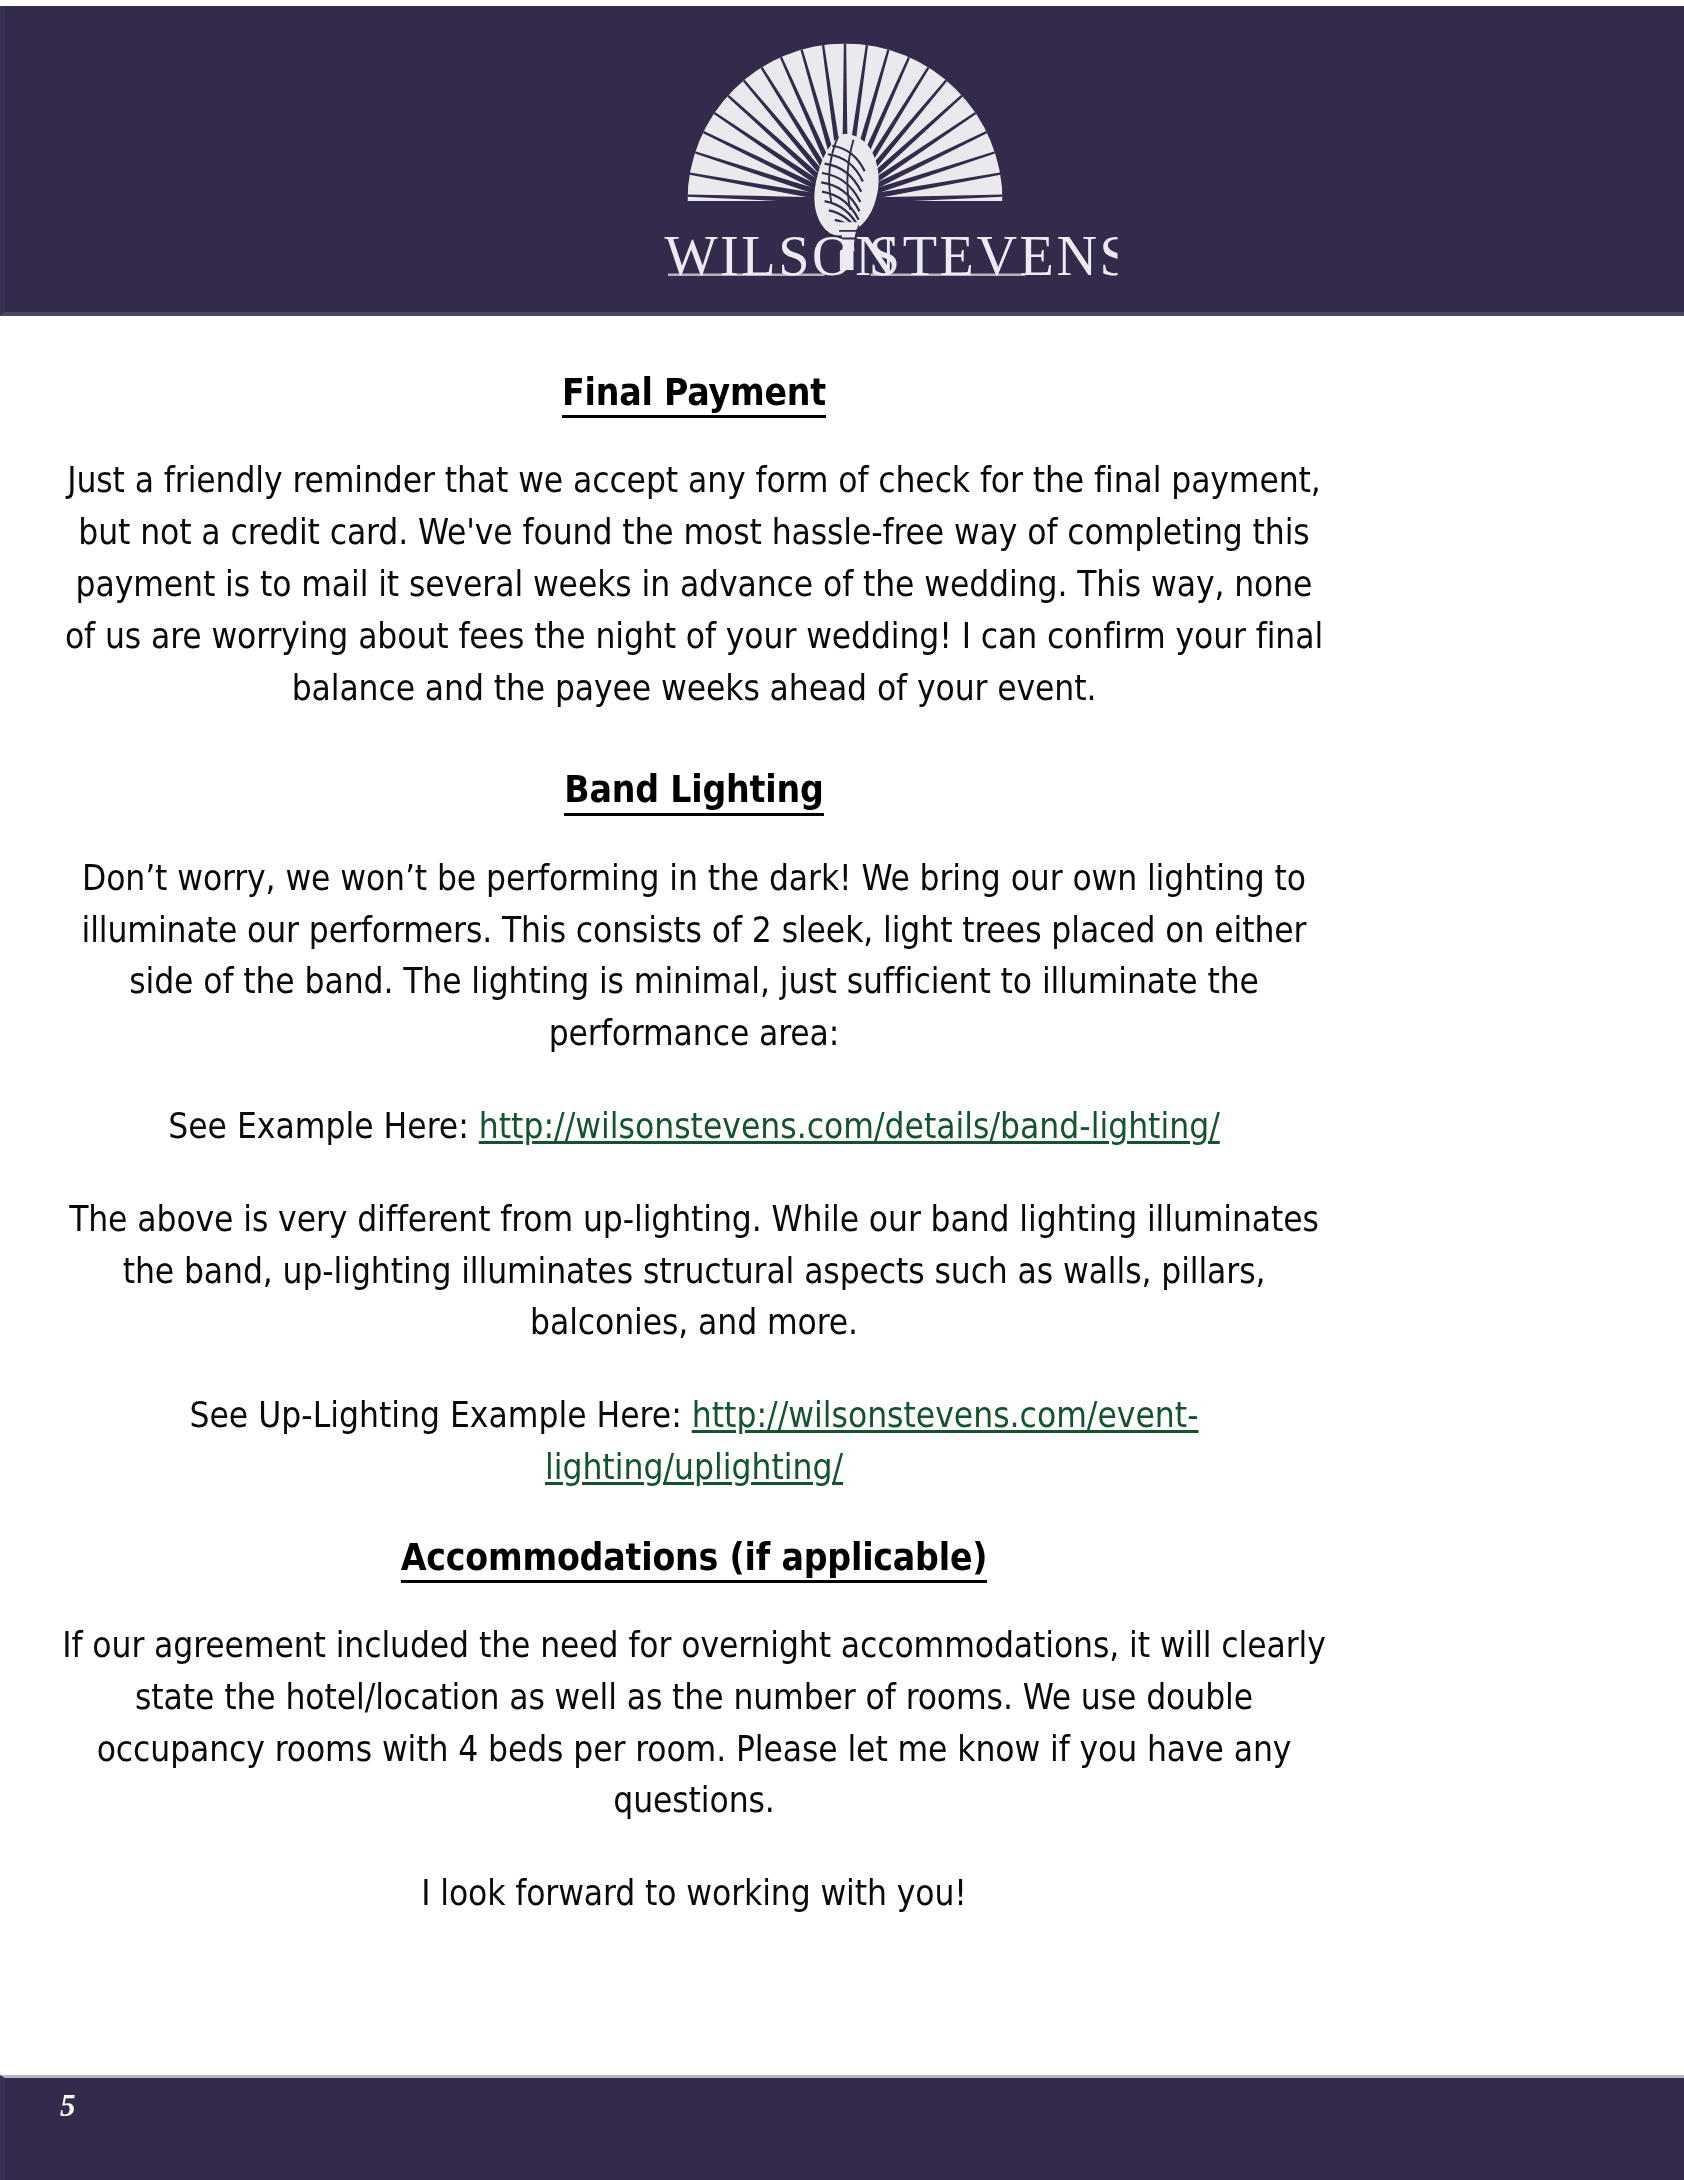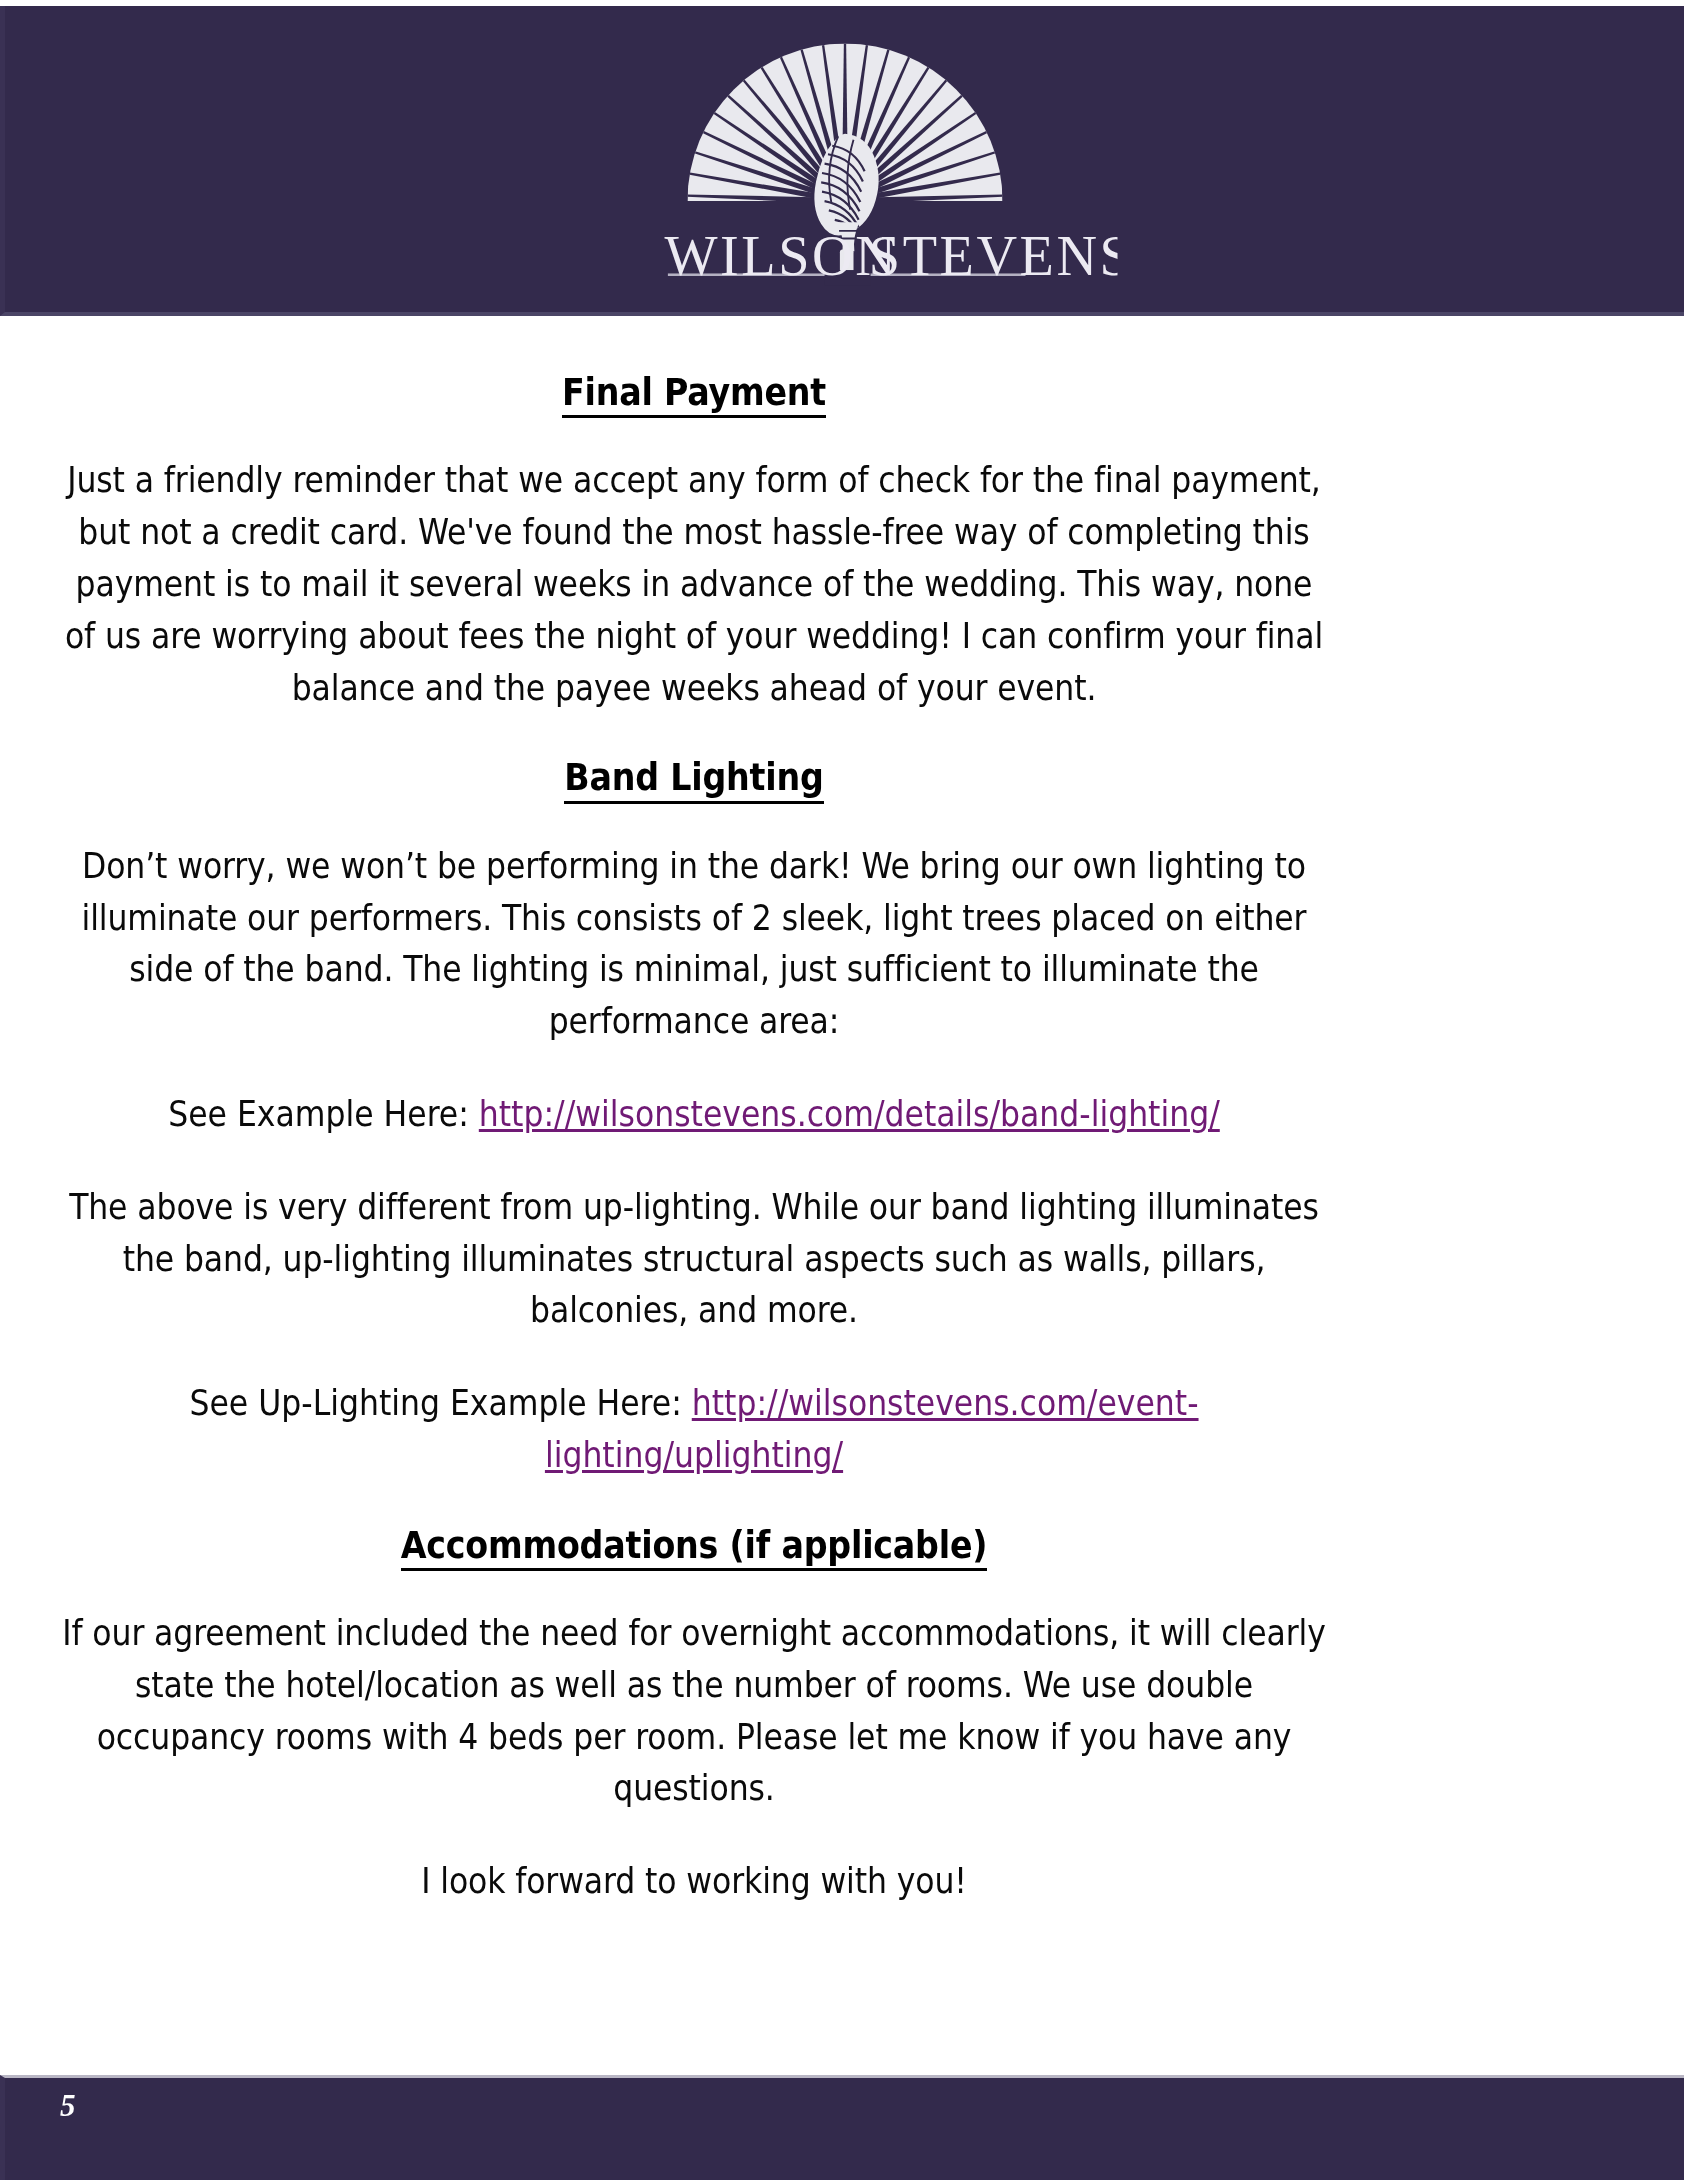--- a/index.html
+++ b/index.html
@@ -71,30 +71,30 @@
     letter-spacing: -0.1px;
   }
 
   .link-line {
     font-size: 35px;
     color: #0a0a0a;
     text-align: center;
     line-height: 1.48;
   }
   .doc-link {
-    color: #701a75;
+    color: #14532d;
     text-decoration: underline;
     text-decoration-thickness: 2.6px;
     text-underline-offset: 3.4px;
   }
 
   
   .sp-h1  { margin-top: 63px; }
   .sp-p1  { margin-top: 37px; }
-  .sp-h2  { margin-top: 44px; }
+  .sp-h2  { margin-top: 56px; }
   .sp-p2  { margin-top: 37px; }
   .sp-l1  { margin-top: 41px; }
   .sp-p3  { margin-top: 41px; }
   .sp-l2  { margin-top: 41px; }
   .sp-h3  { margin-top: 44px; }
   .sp-p4  { margin-top: 37px; }
   .sp-p5  { margin-top: 41px; }
 
   
   .footer-bar {

